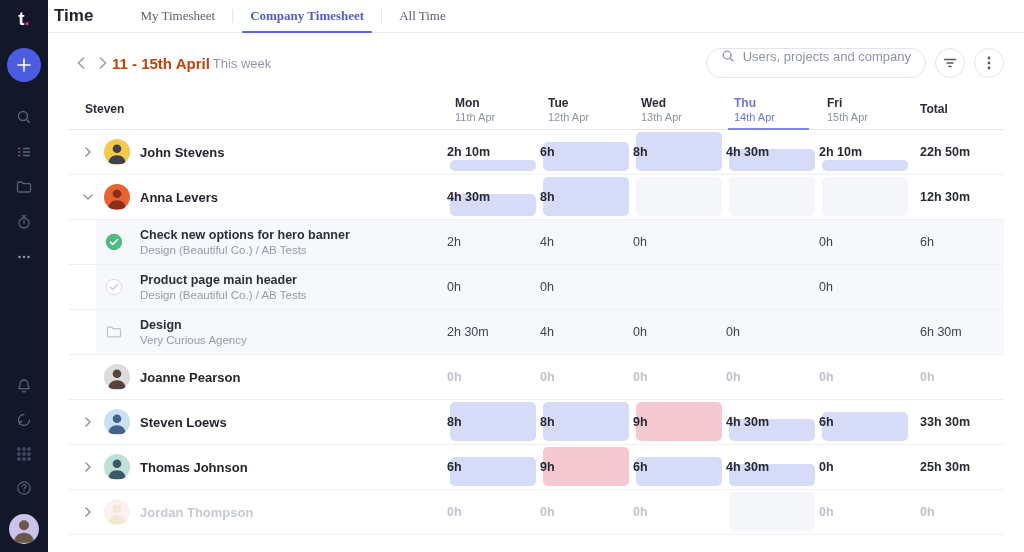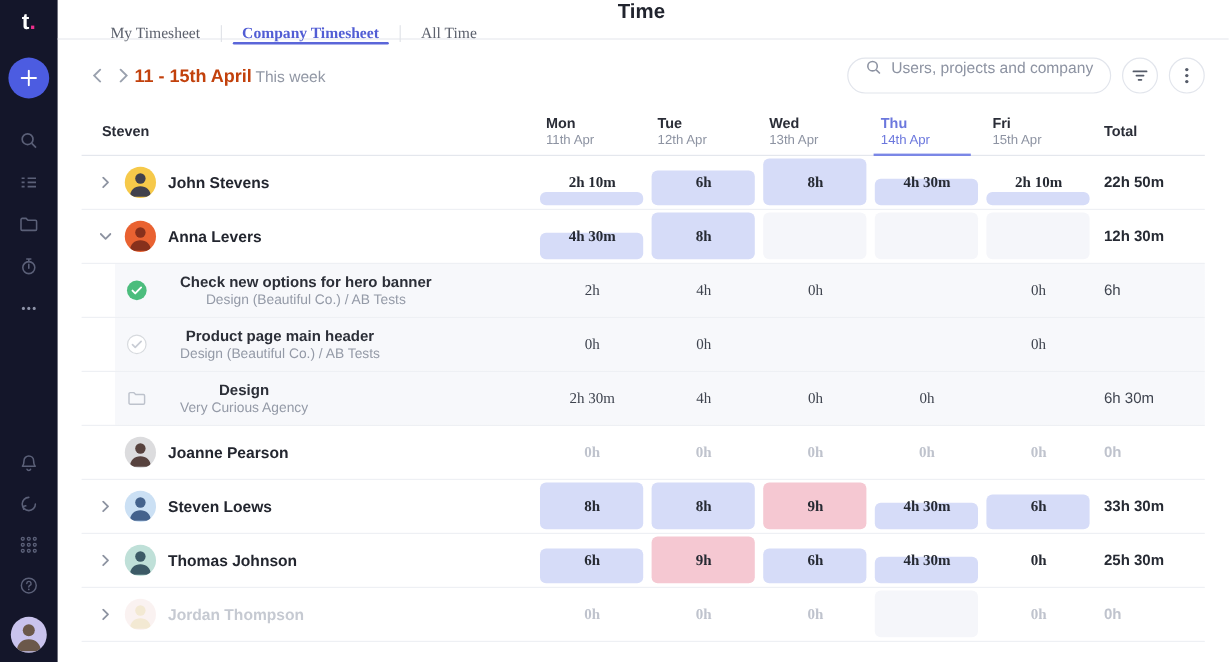--- a/index.html
+++ b/index.html
@@ -19,21 +19,21 @@
   .sicon { width:16px; height:16px; display:flex; align-items:center; justify-content:center; cursor:pointer; }
   .sicon svg { display:block; }
   .sspacer { flex:1; }
   .sbottom { display:flex; flex-direction:column; gap:18px; margin-bottom:8px; align-items:center; }
   .side-avatar { width:30px; height:30px; border-radius:50%; background:#c9c3ed; overflow:hidden;
                  cursor:pointer; display:block; }
 
   
   .main { flex:1; display:flex; flex-direction:column; min-width:0; }
   .topbar { height:33px; border-bottom:1px solid #e8eaef; display:flex; align-items:stretch;
-            padding-left:27px; flex-shrink:0;flex-direction:column; }
+            padding-left:6px; flex-shrink:0; }
   .page-title { font-size:17px; font-weight:700; color:#21242e; align-self:center; margin-right:30px; }
   .tabs { display:flex; align-items:stretch;font-family:Liberation Serif, serif; }
   .tab { display:flex; align-items:center; padding:0 17px; font-size:13px; color:#5c616d;
          position:relative; cursor:pointer; white-space:nowrap; }
   .tab.active { color:#515dd4; font-weight:600; }
   .tab.active::after { content:""; position:absolute; left:9px; right:9px; bottom:-1px; height:2px;
                        background:#5b66d9; border-radius:1px; }
   .tabdiv { width:1px; height:14px; background:#e2e4e9; align-self:center; }
 
   .toolbar { display:flex; align-items:center; padding:15px 20px 11px 20px; flex-shrink:0; }
@@ -60,33 +60,33 @@
   .hday .d1 { font-size:12px; font-weight:700; color:#2a2d37; }
   .hday .d2 { font-size:11px; color:#8d93a2; margin-top:1px; }
   .hday.active .d1, .hday.active .d2 { color:#6b77dd; }
   .hday.active::after { content:""; position:absolute; left:2px; right:10px; bottom:-1px; height:2px;
                         background:#7b87e6; }
 
   .trow { height:45px; border-bottom:1px solid #eef0f4; }
   .trow.task, .trow.project { background:linear-gradient(90deg,#fff 28px,#f7f8fb 28px); }
   .namecell { display:flex; align-items:center; min-width:0; }
   .trow.user .namecell { padding-left:12px; gap:8px; }
-  .trow.task .namecell, .trow.project .namecell { padding-left:37px; gap:27px;text-align:center; }
+  .trow.task .namecell, .trow.project .namecell { padding-left:37px; gap:17px; }
   .chev { width:16px; height:16px; display:flex; align-items:center; justify-content:center;
           flex-shrink:0; cursor:pointer; }
   .avatar { width:26px; height:26px; border-radius:50%; overflow:hidden; flex-shrink:0; }
   .uname { font-size:13px; font-weight:700; color:#23262f; margin-left:2px; white-space:nowrap; }
   .trow.faded .uname { color:#c6cad2; }
   .trow.faded .avatar { opacity:.45; }
   .taskicon { width:18px; height:18px; flex-shrink:0; display:flex; align-items:center; justify-content:center; }
   .tasktext { display:flex; flex-direction:column; justify-content:center; min-width:0; }
   .ttitle { font-size:12.5px; font-weight:700; color:#2c2f38; white-space:nowrap; }
   .tsub { font-size:11.5px; color:#949aa7; margin-top:2px; white-space:nowrap; }
 
-  .cell { position:relative; display:flex; align-items:center; justify-content:center; cursor:pointer;font-family:Liberation Serif, serif; }
+  .cell { position:relative; display:flex; align-items:center; justify-content:flex-start; cursor:pointer; }
   .bar { position:absolute; left:3px; right:4px; bottom:3px; border-radius:5px; }
   .bar.blue { background:#d6dcf8; }
   .bar.red  { background:#f5c8d2; }
   .bar.ph   { background:#f5f6fa; }
   .cv { position:relative; font-size:12.5px; font-weight:700; color:#262a33; white-space:nowrap; }
   .trow.task .cv, .trow.project .cv { font-weight:400; color:#3e434e; }
   .trow.mutedvals .cv, .trow.faded .cv { color:#bfc3cd; }
   .totalcell { display:flex; align-items:center; padding-left:8px; }
 </style>
 </head>

